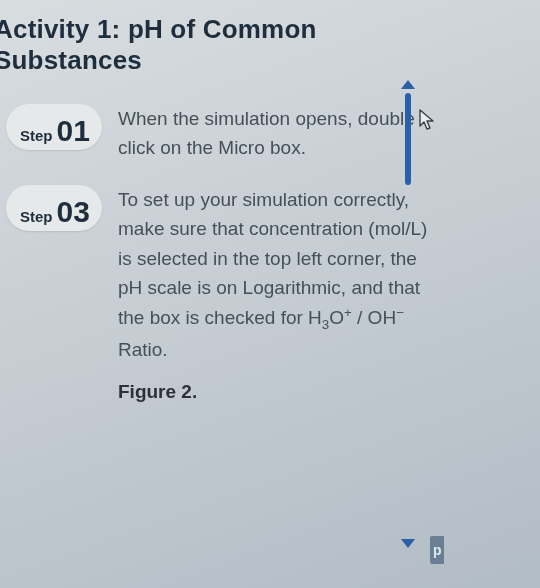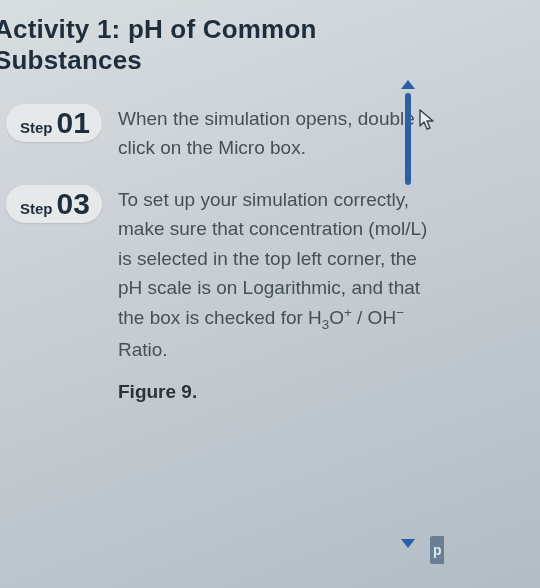--- a/index.html
+++ b/index.html
@@ -31,21 +31,21 @@
   }
   .step {
     display: flex;
     align-items: flex-start;
     margin-bottom: 20px;
   }
   .step-badge {
     flex: 0 0 auto;
     background: #e6e9ea;
     border-radius: 999px;
-    padding: 4px 10px 4px 14px;
+    padding: 12px 10px 4px 14px;
     margin-right: 16px;
     margin-top: 2px;
     box-shadow: 0 1px 2px rgba(0,0,0,0.1);
     display: flex;
     align-items: baseline;
     min-width: 96px;
     box-sizing: border-box;
   }
   .step-label {
     font-size: 15px;
@@ -151,21 +151,21 @@
       <div class="step-body">When the simulation opens, double click on the Micro box.</div>
     </div>
 
     <div class="step">
       <div class="step-badge">
         <span class="step-label">Step</span>
         <span class="step-num">03</span>
       </div>
       <div class="step-body">
         <span class="chem">To set up your simulation correctly, make sure that concentration (mol/L) is selected in the top left corner, the pH scale is on Logarithmic, and that the box is checked for H<sub>3</sub>O<sup>+</sup> / OH<sup>−</sup> Ratio.</span>
-        <div class="figure-caption">Figure 9.</div>
+        <div class="figure-caption">Figure 2.</div>
       </div>
     </div>
 
   </div>
 
   <div class="scrollbar">
     <div class="scroll-arrow up"></div>
     <div class="scroll-track">
       <div class="scroll-thumb"></div>
     </div>

